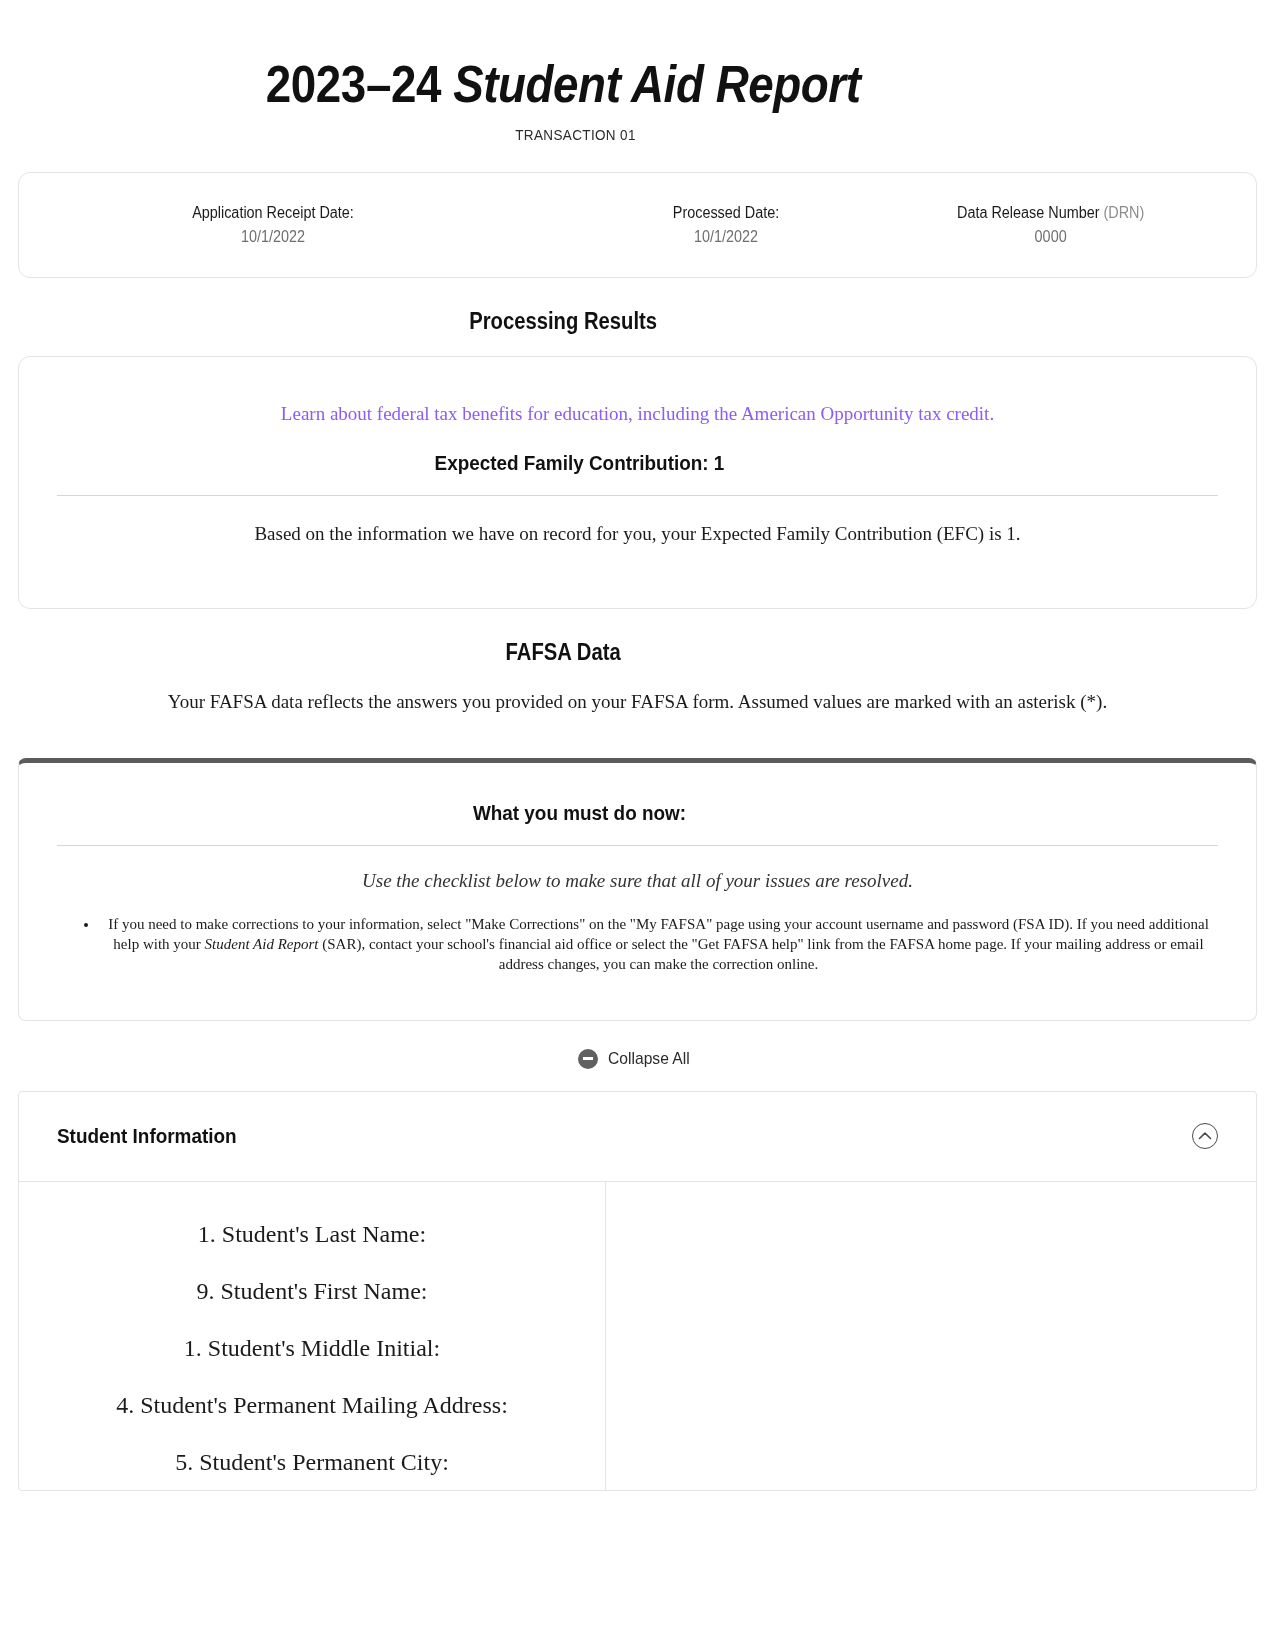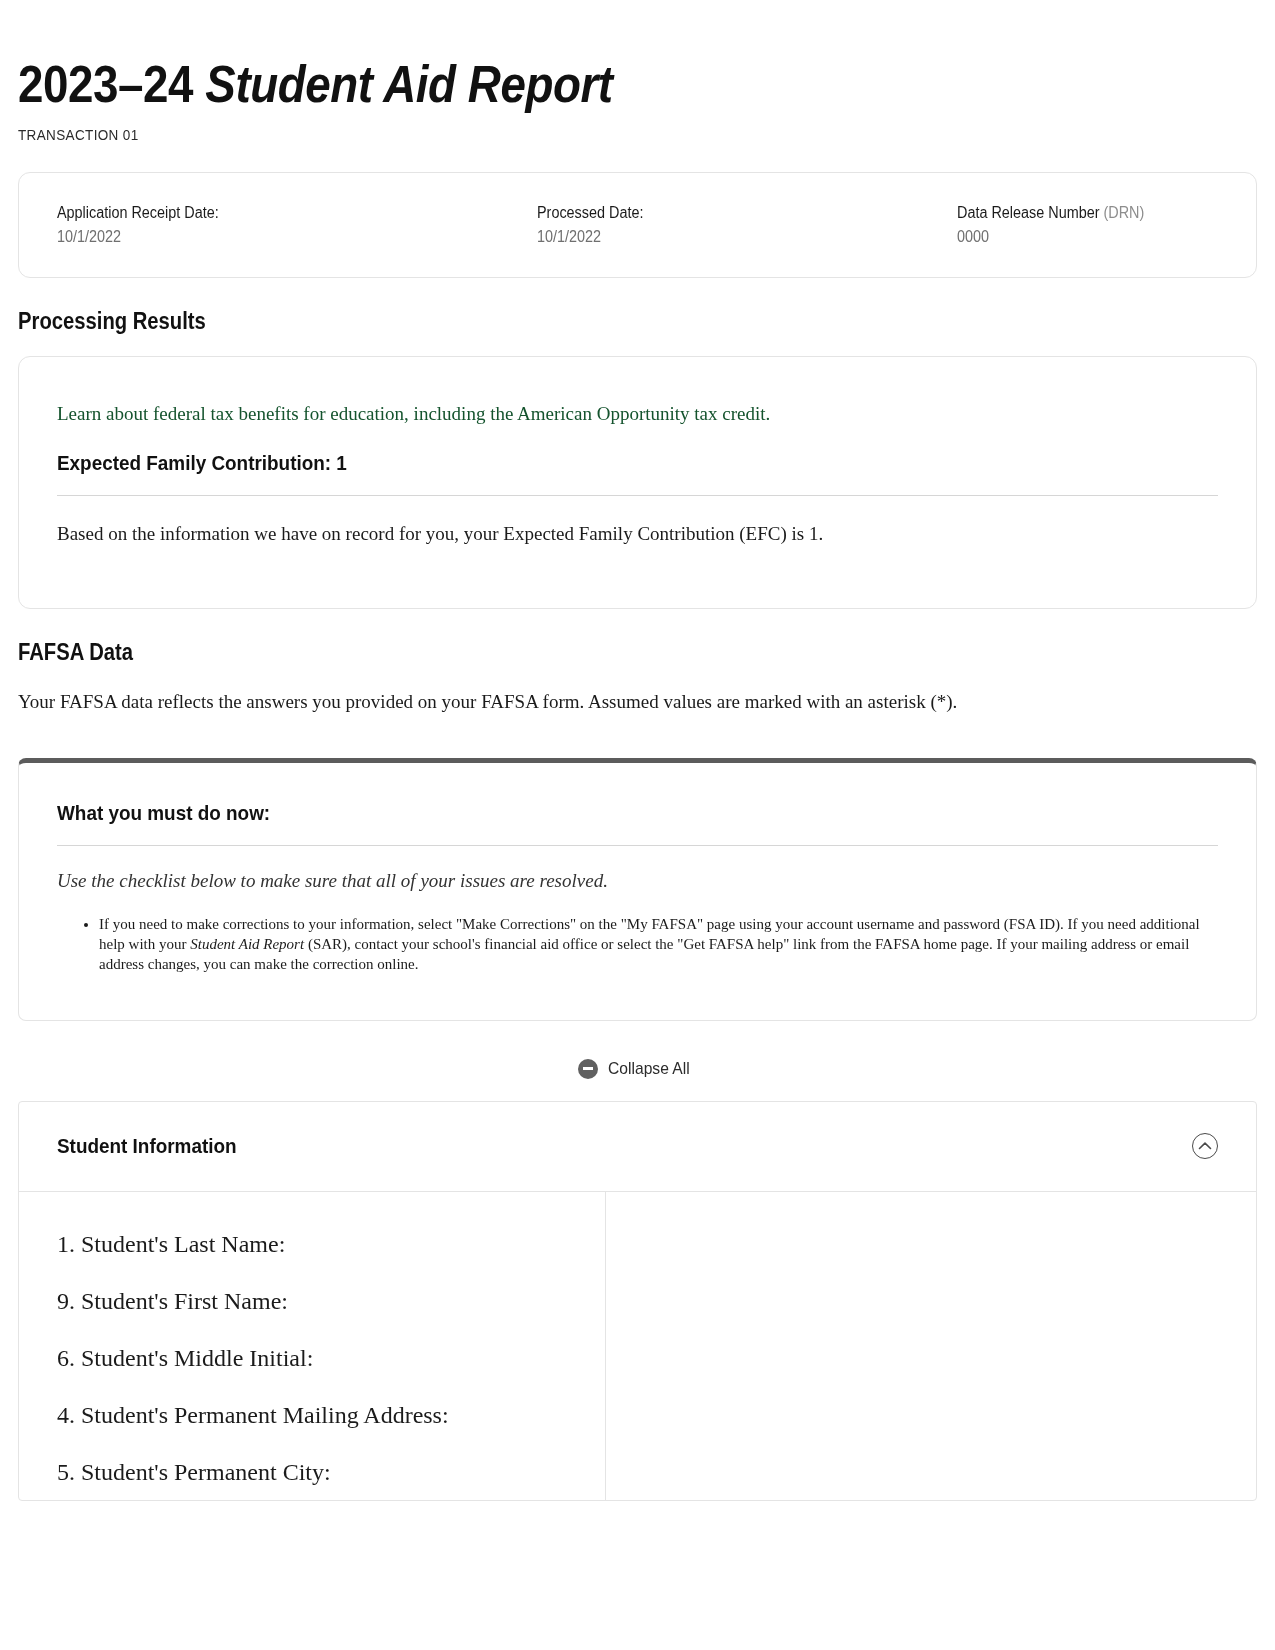--- a/index.html
+++ b/index.html
@@ -4,21 +4,21 @@
 <style>
   * { box-sizing: border-box; }
   html, body { margin:0; padding:0; }
   body {
     width: 1275px; height: 1650px;
     background: #ffffff;
     font-family: "Liberation Serif", serif;
     color: #1b1b1b;
     overflow: hidden;
   }
-  .page { padding: 0 18px; width: 1275px; }
+  .page { padding: 0 18px; width: 1275px; text-align: center; }
 
   
   .title-wrap { padding-top: 56px; }
   h1.doc-title {
     margin: 0;
     font-family: "Liberation Sans", sans-serif;
     font-stretch: condensed;
     font-weight: 700;
     font-size: 52px;
     line-height: 1.08;
@@ -87,21 +87,21 @@
     transform-origin: left center;
   }
 
   .results-card {
     margin-top: 21px;
     height: 253px;
     padding: 44px 38px 0 38px;
   }
   .muted-line {
     font-size: 19px;
-    color: #14532d;
+    color: #8b5cf6;
     line-height: 1.4;
   }
   h3.efc-heading {
     margin: 23px 0 0 0;
     font-family: "Liberation Sans", sans-serif;
     font-weight: 700;
     font-size: 21px;
     color: #111111;
     transform: scaleX(0.9);
     transform-origin: left center;
@@ -157,21 +157,21 @@
   }
   ul.checklist li {
     font-size: 15px;
     line-height: 1.35;
     color: #1b1b1b;
   }
   ul.checklist li .ital { font-style: italic; }
 
   
   .collapse-row {
-    margin-top: 38px;
+    margin-top: 28px;
     display: flex;
     justify-content: center;
     align-items: center;
     gap: 10px;
   }
   .minus-circle {
     width: 20px; height: 20px;
     border-radius: 50%;
     background: #606060;
     display: inline-flex;
@@ -298,21 +298,21 @@
       <span class="chevron-circle">
         <svg width="14" height="10" viewBox="0 0 14 10" aria-hidden="true">
           <polyline points="1.5,7.5 7,2.2 12.5,7.5" fill="none" stroke="#4a4a4a" stroke-width="1.6" stroke-linecap="round" stroke-linejoin="round"></polyline>
         </svg>
       </span>
     </div>
     <div class="acc-body">
       <div class="acc-col-left">
         <div class="field-row">1. Student's Last Name:</div>
         <div class="field-row">9. Student's First Name:</div>
-        <div class="field-row">6. Student's Middle Initial:</div>
+        <div class="field-row">1. Student's Middle Initial:</div>
         <div class="field-row">4. Student's Permanent Mailing Address:</div>
         <div class="field-row">5. Student's Permanent City:</div>
       </div>
       <div class="acc-col-right">
         <div class="field-row"></div>
         <div class="field-row"></div>
         <div class="field-row"></div>
         <div class="field-row"></div>
         <div class="field-row"></div>
       </div>

